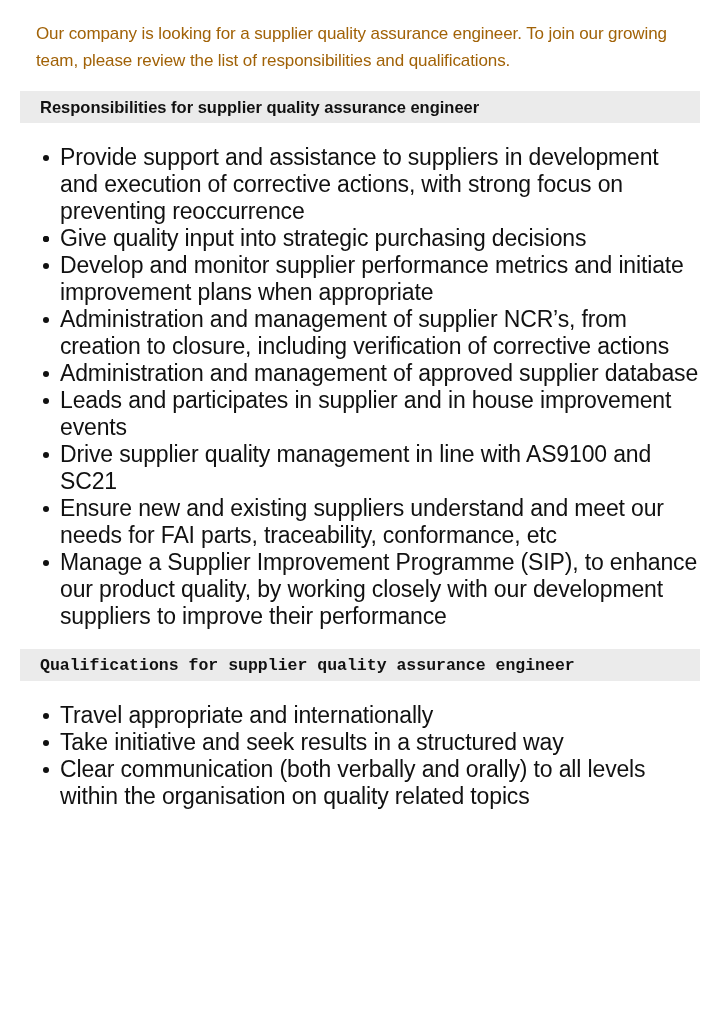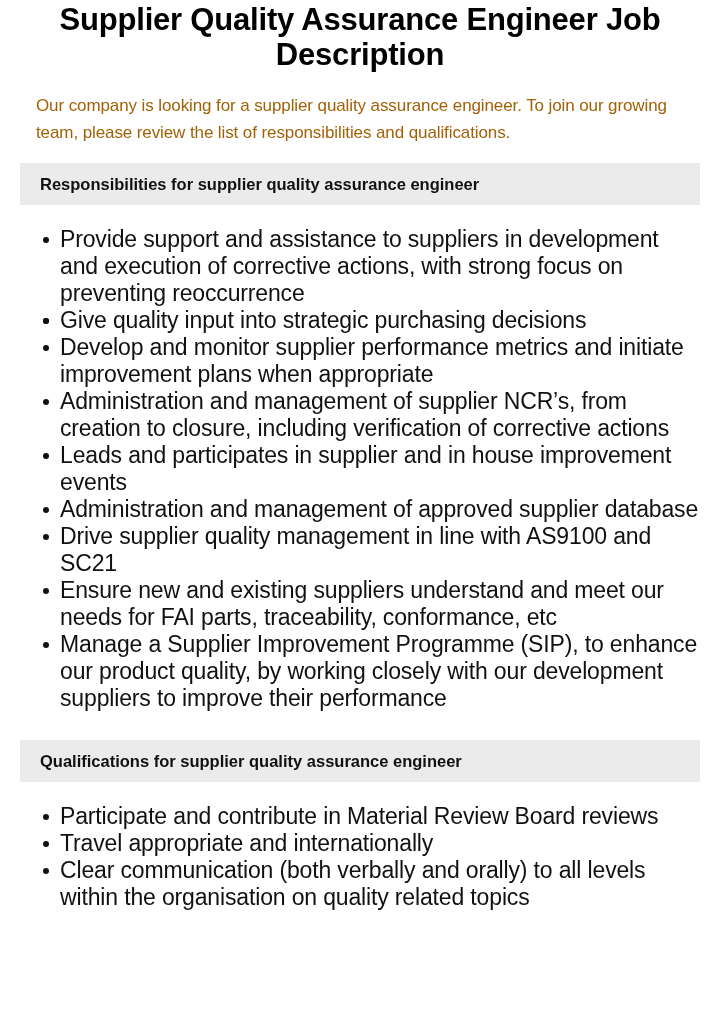--- a/index.html
+++ b/index.html
@@ -32,21 +32,21 @@
     .intro {
       margin: 20px 0 0 16px;
       font-size: 17px;
       line-height: 27px;
       color: #a16207;
       letter-spacing: -0.1px;
     }
     .section-header {
       margin-top: 17px;
       background: #ebebeb;
-      height: 42px;
+      height: 32px;
       display: flex;
       align-items: center;
       padding-left: 20px;
       box-sizing: border-box;
       font-size: 16.5px;
       font-weight: 700;
       color: #111;
     }
     ul.items {
       margin: 21px 0 0 0;
@@ -62,46 +62,45 @@
     }
     ul.items li .bullet {
       position: absolute;
       left: -17px;
       top: 11px;
       width: 6px;
       height: 6px;
       border-radius: 50%;
       background: #111;
     }
-    #qualifications-section .section-header { margin-top: 28px; }
+    #qualifications-section .section-header { margin-top: 19px; font-family: Liberation Mono, monospace; }
   </style>
 </head>
 <body>
 
 <div class="page">
-  <h1>Supplier Quality Assurance Engineer Job Description</h1>
   <p class="intro">Our company is looking for a supplier quality assurance engineer. To join our growing team, please review the list of responsibilities and qualifications.</p>
 
   <section id="responsibilities-section">
     <div class="section-header">Responsibilities for supplier quality assurance engineer</div>
     <ul class="items">
         <li><span class="bullet"></span><span>Provide support and assistance to suppliers in development and execution of corrective actions, with strong focus on preventing reoccurrence</span></li>
         <li><span class="bullet"></span></li>
         <li><span class="bullet"></span><span>Give quality input into strategic purchasing decisions</span></li>
         <li><span class="bullet"></span><span>Develop and monitor supplier performance metrics and initiate improvement plans when appropriate</span></li>
         <li><span class="bullet"></span><span>Administration and management of supplier NCR’s, from creation to closure, including verification of corrective actions</span></li>
+        <li><span class="bullet"></span><span>Administration and management of approved supplier database</span></li>
         <li><span class="bullet"></span><span>Leads and participates in supplier and in house improvement events</span></li>
-        <li><span class="bullet"></span><span>Administration and management of approved supplier database</span></li>
         <li><span class="bullet"></span><span>Drive supplier quality management in line with AS9100 and SC21</span></li>
         <li><span class="bullet"></span><span>Ensure new and existing suppliers understand and meet our needs for FAI parts, traceability, conformance, etc</span></li>
         <li><span class="bullet"></span><span>Manage a Supplier Improvement Programme (SIP), to enhance our product quality, by working closely with our development suppliers to improve their performance</span></li>
       </ul>
   </section>
 
   <section id="qualifications-section">
     <div class="section-header">Qualifications for supplier quality assurance engineer</div>
     <ul class="items">
-        <li><span class="bullet"></span><span>Participate and contribute in Material Review Board reviews</span></li>
         <li><span class="bullet"></span><span>Travel appropriate and internationally</span></li>
+        <li><span class="bullet"></span><span>Take initiative and seek results in a structured way</span></li>
         <li><span class="bullet"></span><span>Clear communication (both verbally and orally) to all levels within the organisation on quality related topics</span></li>
       </ul>
   </section>
 </div>
 
 </body></html>

